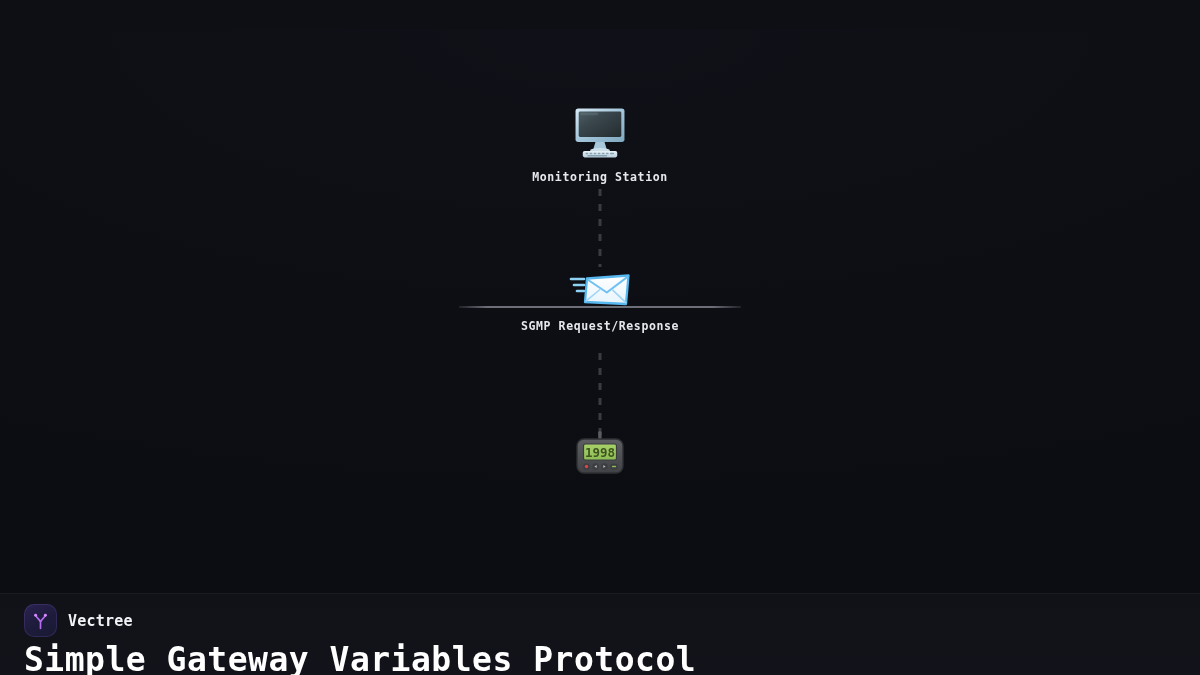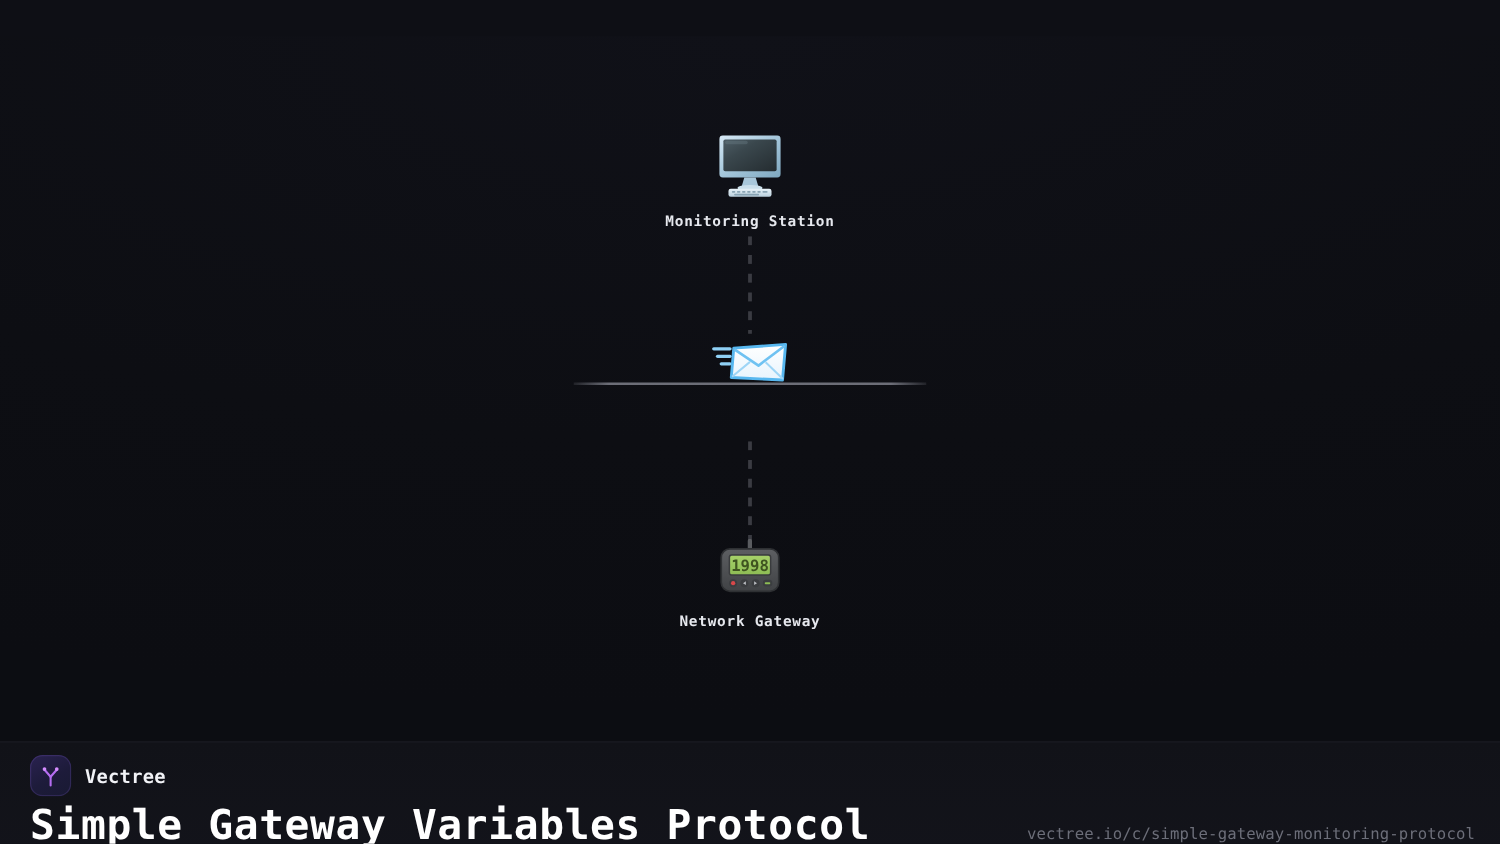--- a/index.html
+++ b/index.html
@@ -228,20 +228,21 @@
           <g stroke="#8fd0f5" stroke-width="2.6" stroke-linecap="round">
             <line x1="2" y1="6" x2="15" y2="6"></line>
             <line x1="5" y1="12" x2="15" y2="12"></line>
             <line x1="8" y1="18" x2="15" y2="18"></line>
           </g>
           <path d="M18 5.5 L59.5 2.5 L57 31 L16 29 Z" fill="url(#envG)" stroke="#57b7ef" stroke-width="2.3" stroke-linejoin="round"></path>
           <path d="M18.5 6.5 L37.8 19.5 L58.8 3.6" fill="none" stroke="#6fc2f2" stroke-width="2.1" stroke-linejoin="round"></path>
           <path d="M16.6 28.4 L31 16.5 M57.4 30.2 L43.5 16.8" fill="none" stroke="#9ed5f6" stroke-width="1.6"></path>
         </svg>
       </span>
+      <span class="caption">SGMP Request/Response</span>
     </div>
 
     <div class="node" id="node-gateway">
       <span class="glyph">
         <svg class="icon" width="52" height="50" viewBox="0 0 52 50" aria-hidden="true">
           <defs>
             <linearGradient id="bodyG" x1="0" y1="0" x2="0" y2="1">
               <stop offset="0%" stop-color="#5d5f62"></stop>
               <stop offset="100%" stop-color="#404245"></stop>
             </linearGradient>
@@ -257,21 +258,20 @@
           <circle cx="12.5" cy="35.5" r="3.2" fill="#3b3d40"></circle>
           <circle cx="12.5" cy="35.5" r="1.7" fill="#d8484a"></circle>
           <circle cx="21.5" cy="35.5" r="3.2" fill="#3b3d40"></circle>
           <path d="M22.7 34 L20.4 35.5 L22.7 37 Z" fill="#b9bcc0"></path>
           <circle cx="30.5" cy="35.5" r="3.2" fill="#3b3d40"></circle>
           <path d="M29.3 34 L31.6 35.5 L29.3 37 Z" fill="#b9bcc0"></path>
           <rect x="36.3" y="32.8" width="7.5" height="5.4" rx="2.2" fill="#3b3d40"></rect>
           <rect x="37.8" y="34.8" width="4.4" height="1.5" rx="0.7" fill="#8dbc54"></rect>
         </svg>
       </span>
-      <span class="caption">Network Gateway</span>
     </div>
 
 
   </div>
 
   <div class="footer">
 
     <div class="brand-row">
       <span class="brand-mark">
         <svg width="21" height="21" viewBox="0 0 24 24" aria-hidden="true">
@@ -282,18 +282,17 @@
           </g>
           <circle cx="6.4" cy="6.0" r="1.7" fill="#d58cff"></circle>
           <circle cx="17.6" cy="6.0" r="1.7" fill="#d58cff"></circle>
         </svg>
       </span>
       <span class="brand-name">Vectree</span>
     </div>
 
     <div class="title-row">
       <span class="page-title">Simple Gateway Variables Protocol</span>
-      <span class="page-url">vectree.io/c/simple-gateway-monitoring-protocol</span>
     </div>
 
   </div>
 
 </div>
 
 </body></html>

